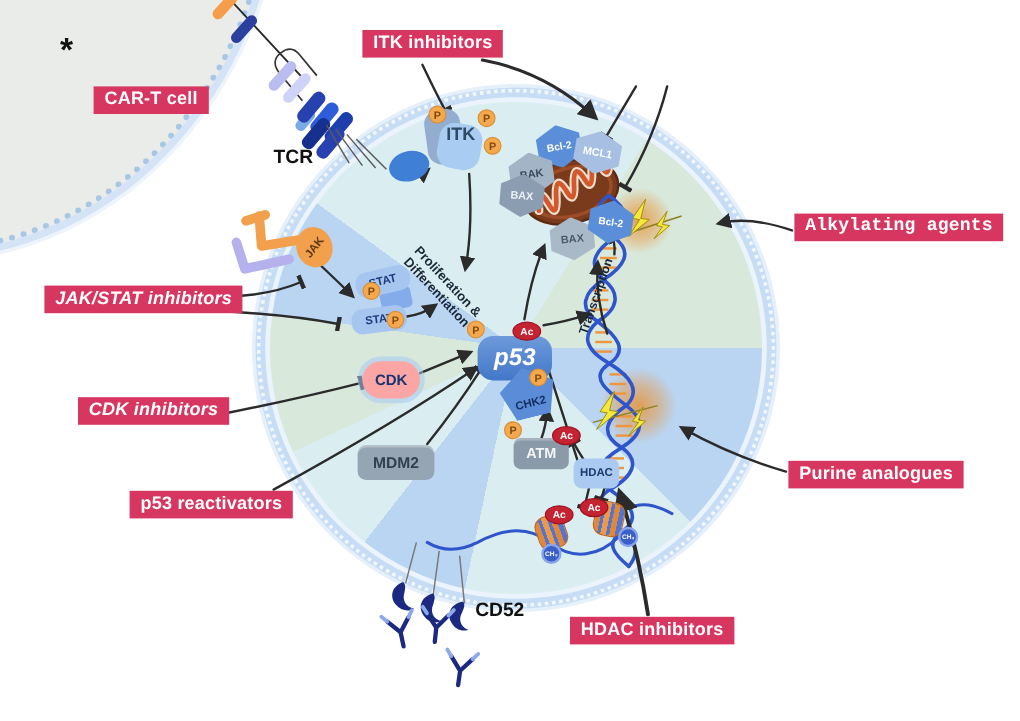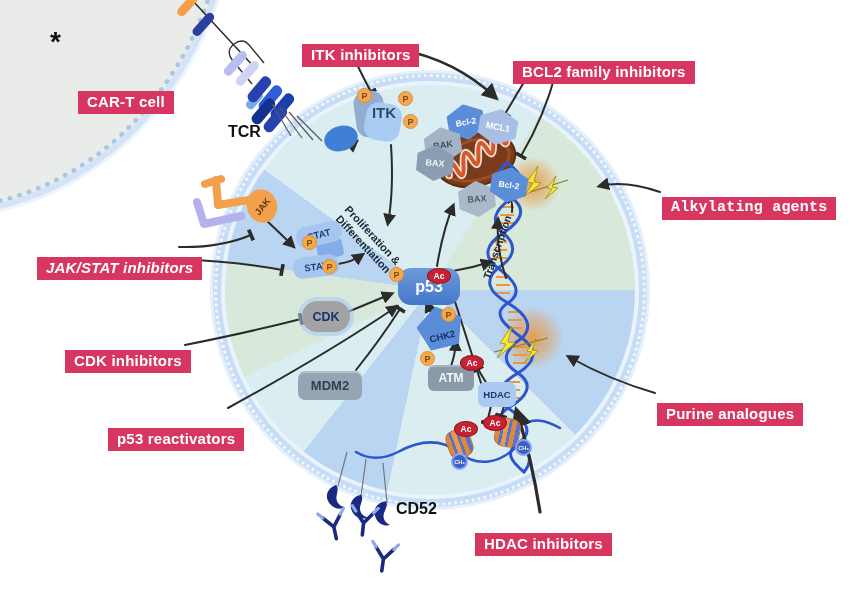--- a/index.html
+++ b/index.html
@@ -24,21 +24,21 @@
     box-shadow:0 0 0 4px rgba(255,255,255,.65),0 0 0 12px var(--membrane),0 0 0 15px #e6f0fa;}
   .tpll-cell:after{content:"";position:absolute;inset:-11px;border-radius:50%;border:3px dotted rgba(255,255,255,.75);}
 
   .glow{position:absolute;border-radius:50%;background:radial-gradient(circle,rgba(232,148,58,.85) 0%,rgba(232,148,58,.4) 42%,rgba(232,148,58,0) 70%);}
 
   svg.art{position:absolute;left:0;top:0;}
   .arr{stroke:#2b2b2b;stroke-width:2;fill:none;stroke-linecap:round;}
 
   
   .pill{position:absolute;background:var(--label-bg);color:#fff;font-size:15px;font-weight:600;
-    padding:2px 9px 4px;white-space:nowrap;letter-spacing:.2px;margin-top:19px;}
+    padding:2px 9px 4px;white-space:nowrap;letter-spacing:.2px;}
 
   .blacklabel{position:absolute;color:#111;font-weight:800;font-size:16px;white-space:nowrap;}
 
   
   .box{position:absolute;display:flex;align-items:center;justify-content:center;font-weight:800;}
   .hex{position:absolute;display:flex;align-items:center;justify-content:center;font-weight:800;
     clip-path:polygon(50% 0%,98% 26%,98% 74%,50% 100%,2% 74%,2% 26%);}
   .pent{position:absolute;display:flex;align-items:flex-end;justify-content:center;font-weight:800;
     clip-path:polygon(50% 0%,100% 38%,81% 100%,19% 100%,0% 38%);padding-bottom:6px;}
   .pc{position:absolute;width:15px;height:15px;border-radius:50%;background:var(--p-orange);
@@ -216,23 +216,23 @@
   <div class="box" style="left:296px;top:224px;width:46px;height:21px;border-radius:9px;background:#a6c6f0;color:#1d3c7c;font-size:9.5px;transform:rotate(-13deg);">STAT</div>
   <div class="box" style="left:293px;top:256px;width:46px;height:21px;border-radius:9px;background:#a6c6f0;color:#1d3c7c;font-size:9.5px;transform:rotate(-7deg);">STAT</div>
 
   <div class="hex" style="left:447px;top:104px;width:38px;height:36px;background:#5b8ed8;color:#fff;font-size:8.5px;transform:rotate(-10deg);">Bcl-2</div>
   <div class="hex" style="left:478px;top:109px;width:40px;height:36px;background:#a7bfe2;color:#fff;font-size:9px;transform:rotate(10deg);">MCL1</div>
   <div class="hex" style="left:424px;top:127px;width:38px;height:36px;background:#a2b4c6;color:#38495c;font-size:9px;transform:rotate(-8deg);">BAK</div>
   <div class="hex" style="left:416px;top:145px;width:38px;height:36px;background:#8b9db1;color:#eef2f6;font-size:9px;transform:rotate(5deg);">BAX</div>
   <div class="hex" style="left:458px;top:181px;width:38px;height:36px;background:#aab9c7;color:#4a5968;font-size:9px;transform:rotate(-5deg);">BAX</div>
   <div class="hex" style="left:490px;top:167px;width:38px;height:36px;background:#5b8ed8;color:#fff;font-size:8.5px;transform:rotate(8deg);">Bcl-2</div>
 
-  <div class="box" style="left:398px;top:268px;width:62px;height:37px;border-radius:13px;background:linear-gradient(#6e9ada,#4377c9);color:#fff;font-size:16px;">p53</div>
+  <div class="box" style="left:398px;top:280px;width:62px;height:37px;border-radius:13px;background:linear-gradient(#6e9ada,#4377c9);color:#fff;font-size:20px;font-style:italic;">p53</div>
   <div class="pent" style="left:417px;top:306px;width:46px;height:42px;background:#5a8cd8;color:#142f5e;font-size:9.5px;transform:rotate(-14deg);">CHK2</div>
-  <div class="box" style="left:302px;top:301px;width:48px;height:31px;border-radius:16px;background:#a3a3a3;box-shadow:0 0 0 4px rgba(165,200,242,.55);color:#16356e;font-size:12.5px;">CDK</div>
+  <div class="box" style="left:302px;top:301px;width:48px;height:31px;border-radius:16px;background:#fca5a5;box-shadow:0 0 0 4px rgba(165,200,242,.55);color:#16356e;font-size:12.5px;">CDK</div>
   <div class="box" style="left:298px;top:371px;width:64px;height:29px;border-radius:7px;background:#96a5b3;box-shadow:inset 0 2px 0 rgba(255,255,255,.3);color:#323f4d;font-size:13px;">MDM2</div>
   <div class="box" style="left:428px;top:365px;width:46px;height:26px;border-radius:6px;background:#8b9aa9;box-shadow:inset 0 2px 0 rgba(255,255,255,.25);color:#f2f5f8;font-size:12px;">ATM</div>
   <div class="box" style="left:478px;top:382px;width:38px;height:25px;border-radius:7px;background:#abcaf1;color:#1c3a6e;font-size:9.5px;">HDAC</div>
 
   <div class="pc" style="left:357px;top:88px;">P</div>
   <div class="pc" style="left:398px;top:91px;">P</div>
   <div class="pc" style="left:403px;top:114px;">P</div>
   <div class="pc" style="left:302px;top:235px;">P</div>
   <div class="pc" style="left:322px;top:259px;">P</div>
   <div class="pc" style="left:389px;top:267px;">P</div>
@@ -252,21 +252,20 @@
     <div>Differentiation</div>
   </div>
   <div class="rotated-note" style="left:452px;top:241px;width:90px;font-size:10.5px;transform:rotate(-71deg);">Transcription</div>
 
   <div class="blacklabel" style="left:228px;top:123px;">TCR</div>
   <div class="blacklabel" style="left:396px;top:500px;text-align:center;">CD52</div>
   <div class="blacklabel" style="left:50px;top:26px;font-size:28px;">*</div>
 
   <div class="pill" style="left:78px;top:72px;">CAR-T cell</div>
   <div class="pill" style="left:302px;top:25px;">ITK inhibitors</div>
-  <div class="pill" style="left:513px;top:42px;">BCL2 family inhibitors</div>
   <div class="pill" style="left:662px;top:178px;font-family:Liberation Mono, monospace;">Alkylating agents</div>
   <div class="pill" style="left:37px;top:238px;font-style:italic;">JAK/STAT inhibitors</div>
-  <div class="pill" style="left:65px;top:331px;">CDK inhibitors</div>
+  <div class="pill" style="left:65px;top:331px;font-style:italic;">CDK inhibitors</div>
   <div class="pill" style="left:108px;top:409px;">p53 reactivators</div>
   <div class="pill" style="left:657px;top:384px;">Purine analogues</div>
   <div class="pill" style="left:475px;top:514px;">HDAC inhibitors</div>
 
 </div>
 
 </body></html>

